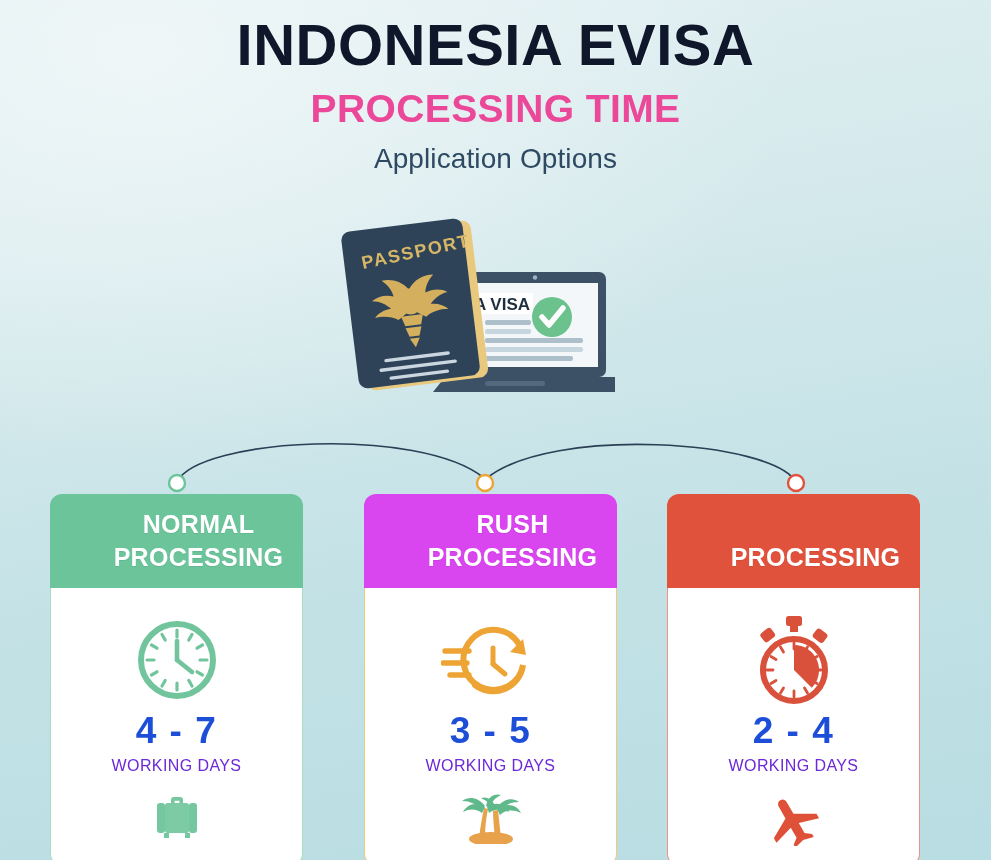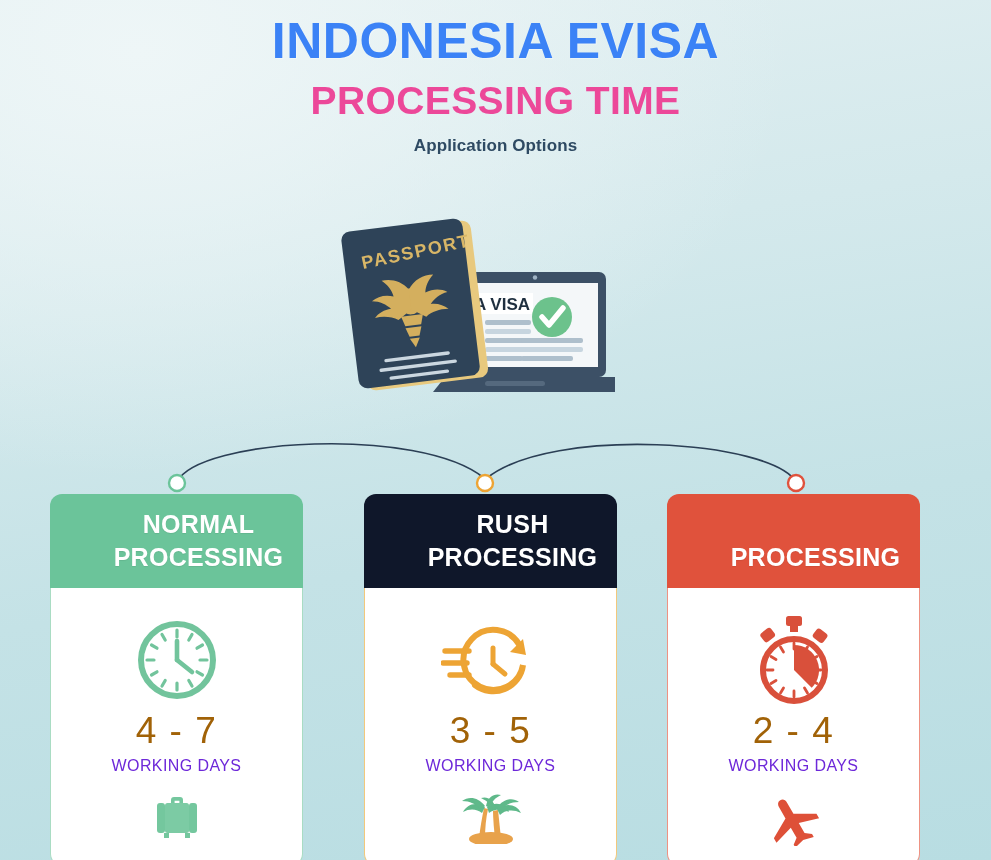--- a/index.html
+++ b/index.html
@@ -9,30 +9,30 @@
     background:
       radial-gradient(120% 90% at 14% 6%, #EEF6F7 0%, rgba(238,246,247,0) 55%),
       linear-gradient(171deg, #E3F0F2 0%, #D4E9EC 32%, #C4E2E6 62%, #B8DDE2 100%);
     position:relative;
   }
   .stage{position:absolute;inset:0;}
 
   
   .title-block{position:absolute;left:0;right:0;top:16px;text-align:center;}
   .t1{
-    font-size:50px;line-height:1.0;font-weight:bold;letter-spacing:0.5px;
-    color:#3b82f6;margin:0;
+    font-size:58px;line-height:1.0;font-weight:bold;letter-spacing:0.5px;
+    color:#0f172a;margin:0;
     text-shadow:1px 1px 0 rgba(255,255,255,.35);
   }
   .t2{
     font-size:39px;line-height:1.0;font-weight:bold;letter-spacing:0.4px;
     color:#ec4899;margin:15px 0 0 0;
   }
   .t3{
-    font-size:17px;line-height:1.0;font-weight:bold;letter-spacing:0.1px;
+    font-size:28px;line-height:1.0;font-weight:normal;letter-spacing:0.1px;
     color:#2E4A63;margin:17px 0 0 0;
   }
 
   
   .hero{position:absolute;left:335px;top:215px;width:280px;height:195px;}
   .hero svg{display:block;}
 
   
   .connectors{position:absolute;left:0;top:418px;width:991px;height:80px;}
 
@@ -60,21 +60,21 @@
   .card-body{
     height:278px;background:#FFFFFF;
     border-radius:0 0 12px 12px;
     border-style:solid;border-width:0 1.5px 1.5px 1.5px;
     display:flex;flex-direction:column;align-items:center;
     box-sizing:border-box;
     padding-top:24px;
   }
   .icon-main{height:96px;display:flex;align-items:center;justify-content:center;}
   .days{
-    font-size:37px;font-weight:normal;color:#a16207;
+    font-size:37px;font-weight:bold;color:#1d4ed8;
     letter-spacing:1.5px;margin-top:4px;line-height:1;
   }
   .days-label{
     font-size:16px;color:#6d28d9;letter-spacing:0.4px;
     margin-top:9px;line-height:1;
   }
   .icon-foot{margin-top:20px;height:56px;display:flex;align-items:flex-start;justify-content:center;}
 </style>
 </head>
 <body>
@@ -185,21 +185,21 @@
             <rect x="38" y="9" width="8" height="30" rx="3" fill="#74C79E"></rect>
             <rect x="14" y="9" width="24" height="30" rx="2.5" fill="#7CCBA4"></rect>
             <rect x="13" y="39" width="5" height="5" fill="#74C79E"></rect>
             <rect x="34" y="39" width="5" height="5" fill="#74C79E"></rect>
           </svg>
         </div>
       </div>
     </div>
 
     <div class="card c1">
-      <div class="card-head" style="background:#0f172a">
+      <div class="card-head" style="background:#d946ef">
         <div class="ht">
           <span>RUSH</span><br>
           <span>PROCESSING</span>
         </div>
       </div>
       <div class="card-body" style="border-color:#F2C87C">
         <div class="icon-main">
           <svg width="100" height="86" viewBox="0 0 100 86" xmlns="http://www.w3.org/2000/svg">
             <g stroke="#EDA434" stroke-width="5.4" stroke-linecap="round">
               <line x1="4" y1="34" x2="28" y2="34"></line>

